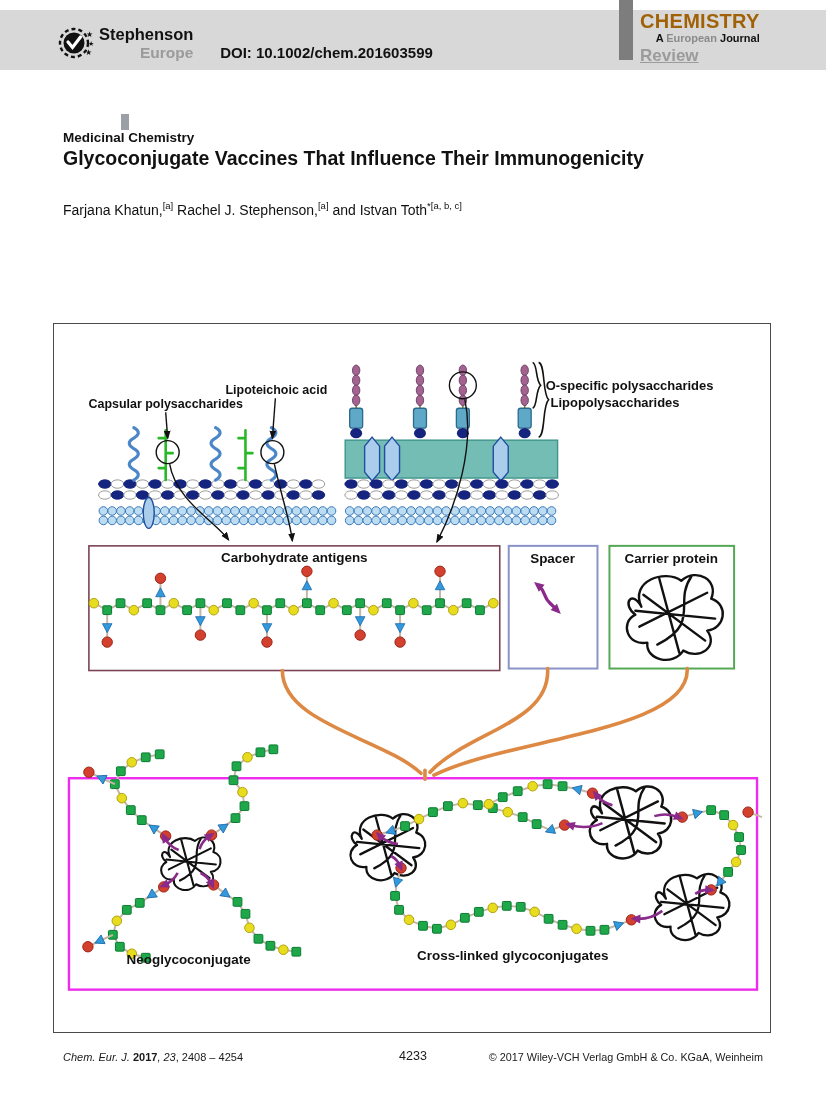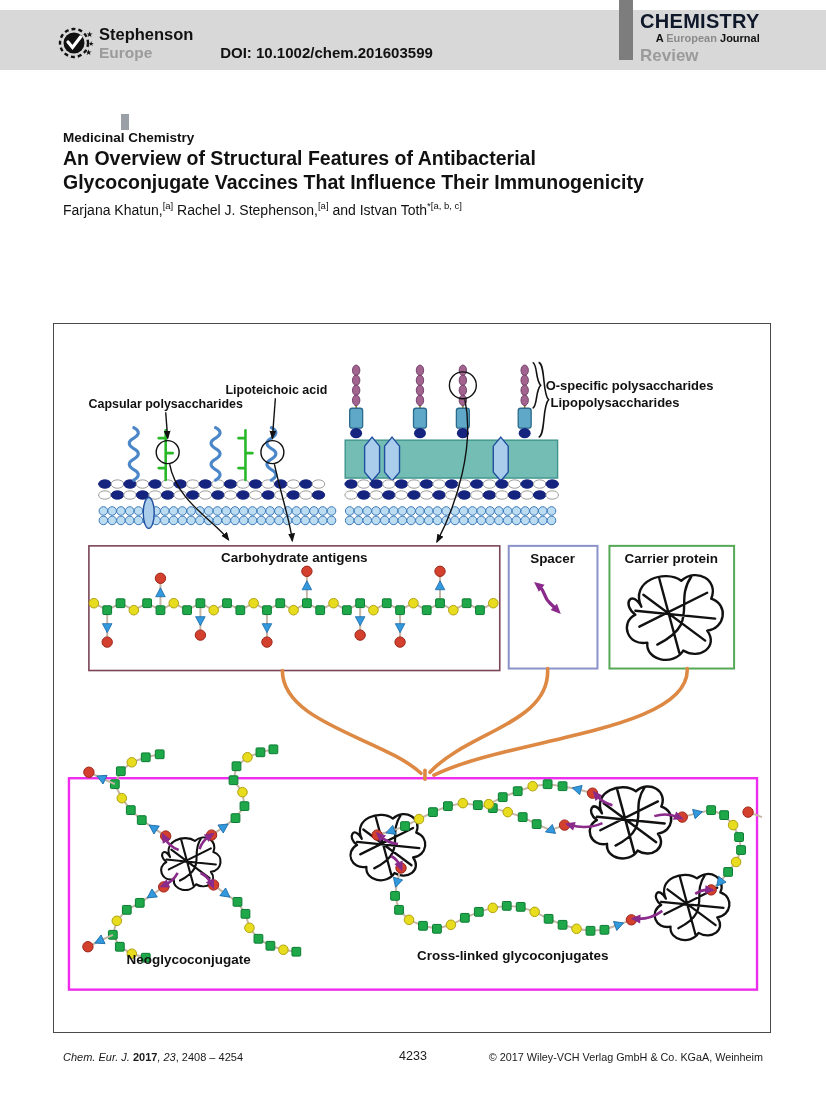--- a/index.html
+++ b/index.html
@@ -3,29 +3,29 @@
 <meta charset="utf-8">
 <style>
   html,body{margin:0;padding:0;background:#fff;}
   .page{position:relative;width:826px;height:1098px;background:#fff;overflow:hidden;
         font-family:"Liberation Sans",sans-serif;color:#111;}
   
   .band{position:absolute;left:0;top:10px;width:826px;height:60px;background:#d8d8d8;}
   .logo{position:absolute;left:58px;top:24px;display:flex;align-items:center;gap:5px;}
   .logo-text{line-height:1;}
   .logo-name{font-size:16.5px;font-weight:bold;color:#111;}
-  .logo-region{font-size:15.5px;font-weight:bold;color:#9b9b9b;text-align:left;margin-top:2px;}
+  .logo-region{font-size:15.5px;font-weight:bold;color:#9b9b9b;text-align:right;margin-top:2px;}
   .doi{position:absolute;left:0;top:44px;width:653px;text-align:center;
        font-size:15px;font-weight:bold;color:#111;}
   .jbar{position:absolute;left:619px;top:0;width:14px;height:60px;background:#7d7d7d;}
   .jblock{position:absolute;left:640px;top:11px;line-height:1;}
-  .jtitle{font-size:20px;font-weight:bold;letter-spacing:.3px;color:#0f172a;}
+  .jtitle{font-size:20px;font-weight:bold;letter-spacing:.3px;color:#a16207;}
   .jsub{font-size:11px;font-weight:bold;margin-top:2px;text-align:right;}
   .jsub .gray{color:#8a8a8a;}
-  .jreview{font-size:17px;font-weight:bold;color:#9b9b9b;margin-top:3px;}
+  .jreview{font-size:17px;font-weight:bold;color:#9b9b9b;margin-top:3px;text-decoration:underline;}
   
   .kicker{position:absolute;left:63px;top:114px;display:flex;align-items:center;flex-direction:column;}
   .kicker-square{width:8px;height:16px;background:#9aa0a6;margin-right:7px;}
   .kicker-text{font-size:13.5px;font-weight:bold;}
   .title{position:absolute;left:63px;top:146px;font-size:19.5px;font-weight:bold;line-height:1.25;}
   .authors{position:absolute;left:63px;top:200px;font-size:14px;}
   .authors sup{font-size:9.5px;}
   
   .figbox{position:absolute;left:53px;top:323px;width:716px;height:708px;
           border:1.5px solid #4a4a4a;background:#fff;}
@@ -68,21 +68,20 @@
     <div class="jsub"><span>A </span><span class="gray">European </span><span>Journal</span></div>
     <div class="jreview">Review</div>
   </div>
 
   <div class="kicker">
     <div class="kicker-square"></div>
     <div class="kicker-text">Medicinal Chemistry</div>
   </div>
 
   <h1 class="title" style="margin:0;">
-    <div>An Overview of Structural Features of Antibacterial</div>
     <div>Glycoconjugate Vaccines That Influence Their Immunogenicity</div>
   </h1>
 
   <p class="authors" style="margin:0;">
     <span>Farjana Khatun,</span><sup>[a]</sup><span> Rachel J. Stephenson,</span><sup>[a]</sup><span> and Istvan Toth</span><sup>*[a, b, c]</sup>
   </p>
 
   <div class="figbox">
     <svg id="fig" viewBox="0 0 718 709">
       <defs>

